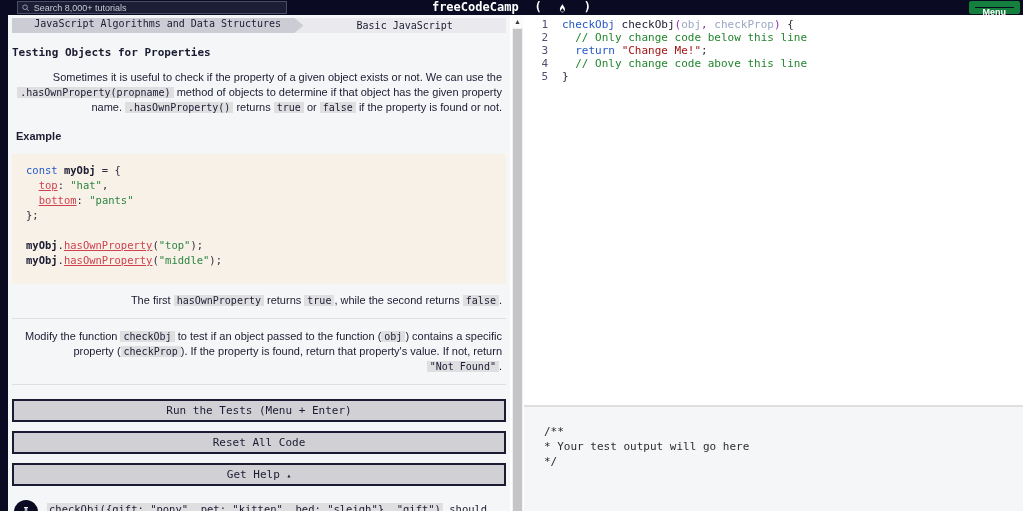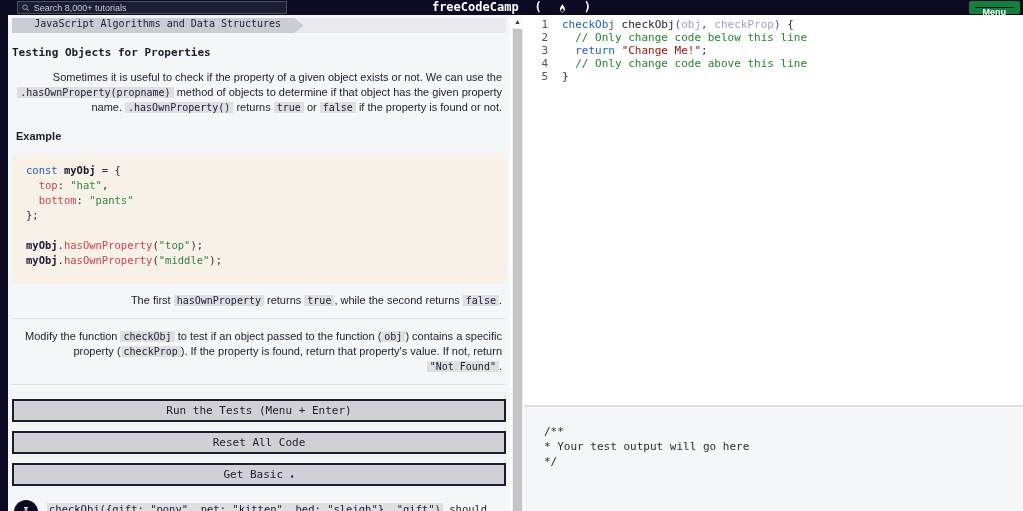--- a/index.html
+++ b/index.html
@@ -56,21 +56,21 @@
   .code-line { white-space:pre; min-height:15px; }
 
   .tk-kw   { color:#2458c7; }
   .tk-fn   { color:#1b1b32; }
   .tk-var  { color:#1b1b32; font-weight:bold; }
   .tk-param{ color:#9aa7c4; }
   .tk-pu   { color:#8a2fae; }
   .tk-cm   { color:#22862e; }
   .tk-str  { color:#2e8540; }
   .tk-strr { color:#a31515; }
-  .tk-prop { color:#d0414e; }
+  .tk-prop { color:#d0414e;text-decoration:underline; }
   .tk-pl   { color:#2d2d3f; }
 
   .hr { border:none; border-top:1px solid #dfdfe2; margin:10px 0; }
 
   .btn { display:block; width:100%; height:23px; background:#d0d0d5;
          border:2px solid #1b1b32; color:#1b1b32; margin:0 0 9px;
          font-family:"DejaVu Sans Mono",monospace; font-size:11px; line-height:18px;
          text-align:center; cursor:pointer; }
   .btn .caret { font-size:8px; }
   .btn-area { margin-top:14px; }
@@ -126,20 +126,23 @@
   <div class="rail"></div>
 
   <div class="main">
 
     <div class="left-panel">
 
       <div class="crumbbar">
         <div class="crumb-left">
           <span>JavaScript Algorithms and Data Structures</span>
         </div>
+        <div class="crumb-right">
+          <span>Basic JavaScript</span>
+        </div>
       </div>
 
       <div class="challenge-title">Testing Objects for Properties</div>
 
       <p class="para">Sometimes it is useful to check if the property of a given object exists or not. We can use the <span class="icode">.hasOwnProperty(propname)</span> method of objects to determine if that object has the given property name. <span class="icode">.hasOwnProperty()</span> returns <span class="icode">true</span> or <span class="icode">false</span> if the property is found or not.</p>
 
       <div class="example-heading">Example</div>
 
       <div class="codeblock">
         <div>
@@ -157,21 +160,21 @@
 
       <hr class="hr">
 
       <p class="para">Modify the function <span class="icode">checkObj</span> to test if an object passed to the function (<span class="icode">obj</span>) contains a specific property (<span class="icode">checkProp</span>). If the property is found, return that property's value. If not, return <span class="icode">"Not Found"</span>.</p>
 
       <hr class="hr">
 
       <div class="btn-area">
         <button class="btn">Run the Tests (Menu + Enter)</button>
         <button class="btn">Reset All Code</button>
-        <button class="btn"><span>Get Basic </span><span class="caret">▴</span></button>
+        <button class="btn"><span>Get Help </span><span class="caret">▴</span></button>
       </div>
 
       <div class="test-row">
         <div class="test-icon">
           <svg width="12" height="12" viewBox="0 0 16 16">
             <path d="M6 2 h4 M7 2 v4 l-3.2 6 a1.4 1.4 0 0 0 1.2 2 h6 a1.4 1.4 0 0 0 1.2-2 L9 6 V2" fill="none" stroke="#ffffff" stroke-width="1.3" stroke-linecap="round"></path>
             <path d="M5.2 10 h5.6 l1 2 a1 1 0 0 1 -1 1.4 h-5.6 a1 1 0 0 1 -1-1.4 Z" fill="#ffffff"></path>
           </svg>
         </div>
         <div class="test-text"><span class="icode">checkObj({gift: "pony", pet: "kitten", bed: "sleigh"}, "gift")</span> should return the string .</div>

